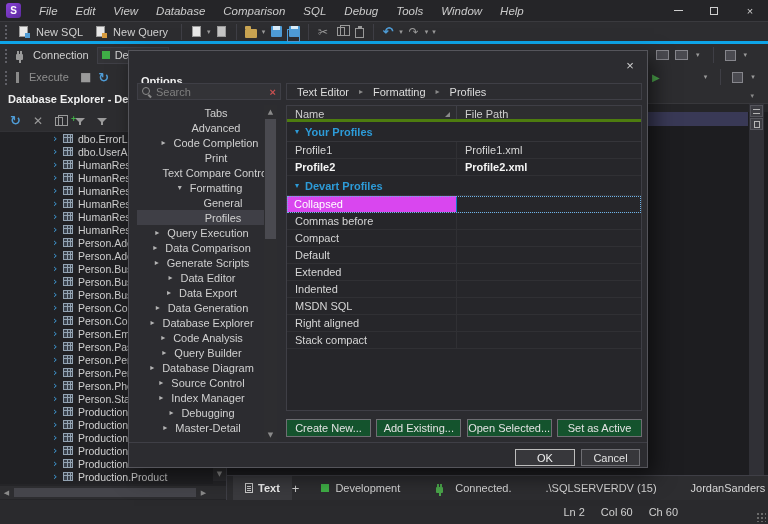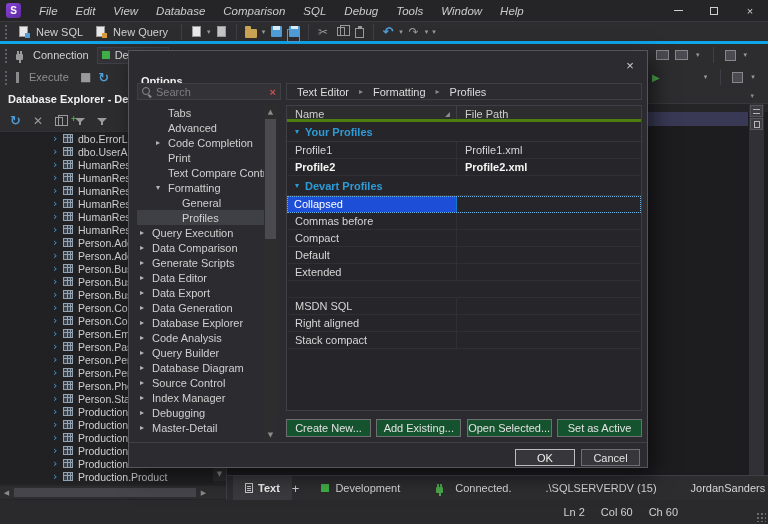--- a/index.html
+++ b/index.html
@@ -105,21 +105,21 @@
   #dlg-title{position:absolute;left:12px;top:24px;font-weight:bold;color:#f0f0f0;}
   #dlg-close{position:absolute;right:8px;top:5px;width:18px;height:18px;display:flex;align-items:center;justify-content:center;color:#d0d0d0;font-size:13px;}
   #dlg-search{position:absolute;left:8px;top:32px;width:144px;height:17px;background:#333337;border:1px solid #3f3f46;display:flex;align-items:center;padding:0 4px;gap:4px;}
   .search-shape{width:10px;height:10px;position:relative;flex:0 0 10px;}
   .search-shape::before{content:"";position:absolute;left:0;top:0;width:6px;height:6px;border:1.5px solid #8a8a8a;border-radius:50%;}
   .search-shape::after{content:"";position:absolute;left:7px;top:7px;width:4px;height:1.5px;background:#8a8a8a;transform:rotate(45deg);transform-origin:left top;}
   #dlg-search input{flex:1;background:transparent;border:none;outline:none;color:#d0d0d0;font-family:"Liberation Sans",sans-serif;font-size:11px;min-width:0;}
   #dlg-search input::placeholder{color:#7f7f7f;}
   #search-clear{color:#c75050;font-weight:bold;font-size:11px;}
   #dlg-tree{position:absolute;left:8px;top:54px;width:127px;height:336px;overflow:hidden;}
-  .opt-row{display:flex;align-items:center;height:15px;color:#d0d0d0;white-space:nowrap;}
+  .opt-row{display:flex;align-items:center;height:15px;color:#d0d0d0;white-space:nowrap;justify-content:center;}
   .opt-row[data-level="1"]{padding-left:3px;}
   .opt-row[data-level="2"]{padding-left:19px;}
   .opt-row[data-level="3"]{padding-left:33px;}
   .opt-row[data-selected="true"]{background:#3f3f46;}
   .opt-arrow{flex:0 0 12px;width:12px;color:#b5b5b5;font-size:8px;font-family:"DejaVu Sans",sans-serif;}
   #dlg-tree-scroll{position:absolute;left:135px;top:54px;width:13px;height:336px;background:#2d2d30;}
   #dlg-tree-scroll .thumb{position:absolute;left:1px;top:14px;width:11px;height:120px;background:#4a4a50;}
   .scr-arrow{position:absolute;left:0;width:13px;height:13px;color:#8a8a8a;font-size:7px;display:flex;align-items:center;justify-content:center;}
   
   #dlg-crumb{position:absolute;left:157px;top:32px;width:356px;height:17px;border:1px solid #3f3f46;display:flex;align-items:center;gap:10px;padding:0 10px;color:#dcdcdc;}
@@ -130,21 +130,21 @@
   .sort-shape{position:absolute;right:6px;top:6px;width:0;height:0;border-left:5px solid transparent;border-bottom:5px solid #8a8a8a;}
   .t-col-path{flex:1;padding-left:8px;line-height:16px;}
   .t-group{display:flex;align-items:center;gap:6px;height:20px;padding-left:8px;color:#2d9bd8;font-weight:bold;border-bottom:1px solid #35353a;}
   .t-group .g-arrow{font-size:8px;font-family:"DejaVu Sans",sans-serif;}
   .t-group .g-arrow::before{content:"\25BE";}
   .t-row{display:flex;height:17px;border-bottom:1px solid #303034;color:#d6d6d6;}
   .t-name{width:170px;padding-left:8px;line-height:16px;border-right:1px solid #303034;}
   .t-path{flex:1;padding-left:8px;line-height:16px;}
   .t-row[data-bold="true"]{font-weight:bold;color:#f5f5f5;}
   .t-row[data-selected="true"]{outline:1px dotted #6db3e8;outline-offset:-1px;}
-  .t-row[data-selected="true"] .t-name{background:#1d4ed8;color:#fff;border-right-color:#1079c8;padding-left:7px;}
+  .t-row[data-selected="true"] .t-name{background:#d946ef;color:#fff;border-right-color:#1079c8;padding-left:7px;}
   #dlg-actions{position:absolute;left:157px;top:368px;width:356px;height:18px;display:flex;justify-content:space-between;}
   .d-btn{width:85px;height:18px;background:#14532d;border:1px solid #6e6e73;color:#e3e3e3;
          font-family:"Liberation Sans",sans-serif;font-size:11px;}
   #dlg-footer{position:absolute;left:0;top:391px;width:518px;height:26px;border-top:1px solid #3f3f46;}
   #btn-ok{position:absolute;right:72px;top:6px;width:60px;height:17px;background:#37373b;border:1px solid #bdbdbd;color:#f0f0f0;font-size:11px;font-family:"Liberation Sans",sans-serif;}
   #btn-cancel{position:absolute;right:7px;top:6px;width:59px;height:17px;background:#37373b;border:1px solid #6e6e73;color:#e3e3e3;font-size:11px;font-family:"Liberation Sans",sans-serif;}
 </style>
 </head>
 <body>
 
@@ -683,20 +683,21 @@
           <span class="t-name">Default</span>
           <span class="t-path"></span>
         </div>
 
         <div class="t-row">
           <span class="t-name">Extended</span>
           <span class="t-path"></span>
         </div>
 
         <div class="t-row">
+          <span class="t-name">Indented</span>
           <span class="t-path"></span>
         </div>
 
         <div class="t-row">
           <span class="t-name">MSDN SQL</span>
           <span class="t-path"></span>
         </div>
 
         <div class="t-row">
           <span class="t-name">Right aligned</span>

